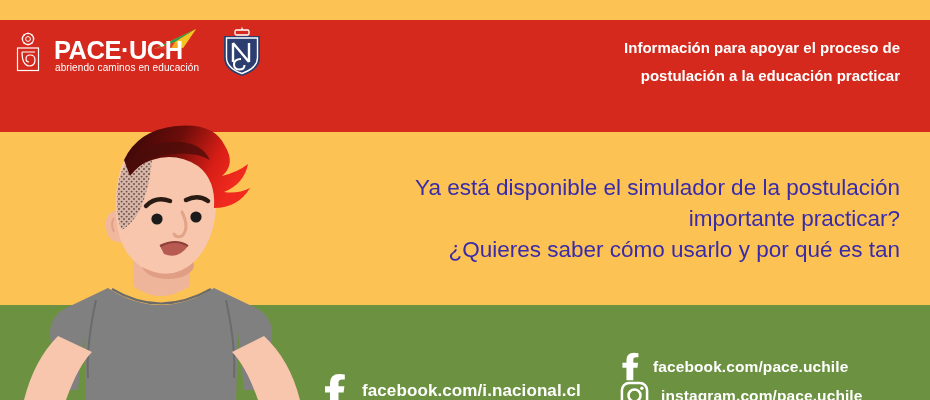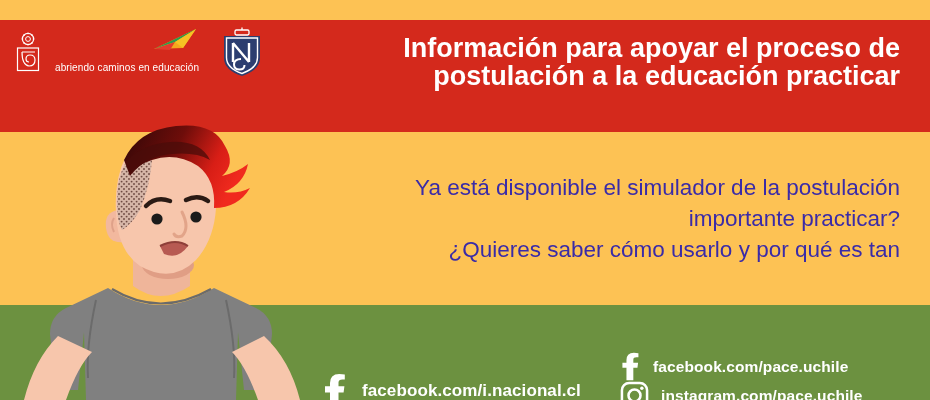--- a/index.html
+++ b/index.html
@@ -67,21 +67,21 @@
   .in-shield { width: 44px; height: 52px; margin-left: 6px; flex: 0 0 auto; }
 
   
   .header-text {
     position: absolute;
     top: 34px;
     right: 30px;
     width: 500px;
     text-align: right;
     color: #ffffff;
-    font-size: 27px;
+    font-size: 15px;
     line-height: 28px;
     font-weight: bold;
     z-index: 6;
   }
   .header-text .line { display: block; }
 
   
   .main-message {
     position: absolute;
     top: 172px;
@@ -270,20 +270,21 @@
       <line x1="8" y1="20" x2="21" y2="20" stroke="#ffffff" stroke-width="1"></line>
     </svg>
 
     <div class="pace-lockup">
       <svg class="pace-plane" viewBox="0 0 46 24">
         <path d="M2 21 L44 1 L31 20 Z" fill="#F4A81D"></path>
         <path d="M2 21 L44 1 L23 14 Z" fill="#2E9B4E"></path>
         <path d="M2 21 L23 14 L18 22 Z" fill="#E23B2E"></path>
         <path d="M23 14 L44 1 L31 20 Z" fill="#F6C324"></path>
       </svg>
+      <div class="pace-word">PACE·UCH</div>
       <div class="pace-tag">abriendo caminos en educación</div>
     </div>
 
     <svg class="in-shield" viewBox="0 0 44 52">
       <path d="M4 10 L40 10 L40 32 Q40 44 22 50 Q4 44 4 32 Z" fill="#2C3E70"></path>
       <path d="M6.5 12 L37.5 12 L37.5 31.5 Q37.5 42 22 47.5 Q6.5 42 6.5 31.5 Z" fill="none" stroke="#ffffff" stroke-width="1.4"></path>
       <rect x="15" y="4" width="14" height="5" rx="1.4" fill="none" stroke="#ffffff" stroke-width="1.3"></rect>
       <line x1="22" y1="1.5" x2="22" y2="4" stroke="#ffffff" stroke-width="1.3"></line>
       <path d="M13 17 L13 36 M13 17 L29 36 M29 17 L29 36" fill="none" stroke="#ffffff" stroke-width="2.4"></path>
       <path d="M21 33 Q14 33 14 38.5 Q14 43.5 19.5 43.5 Q24.5 43.5 24.5 39" fill="none" stroke="#ffffff" stroke-width="2"></path>

